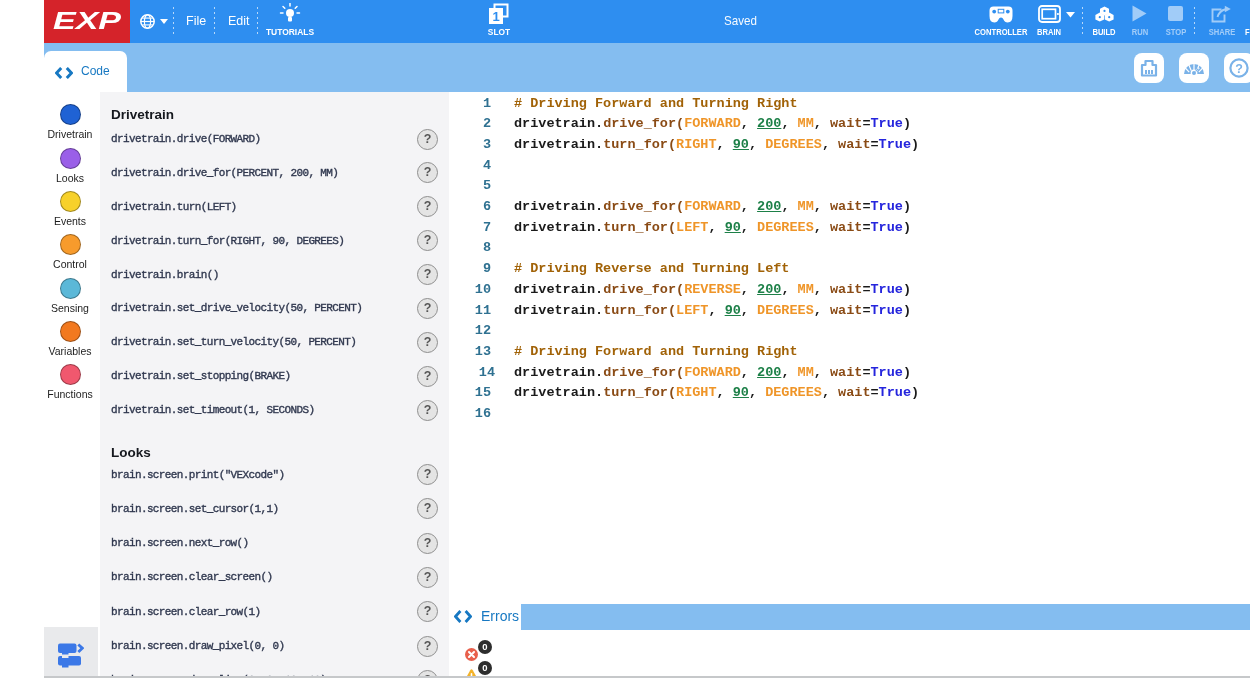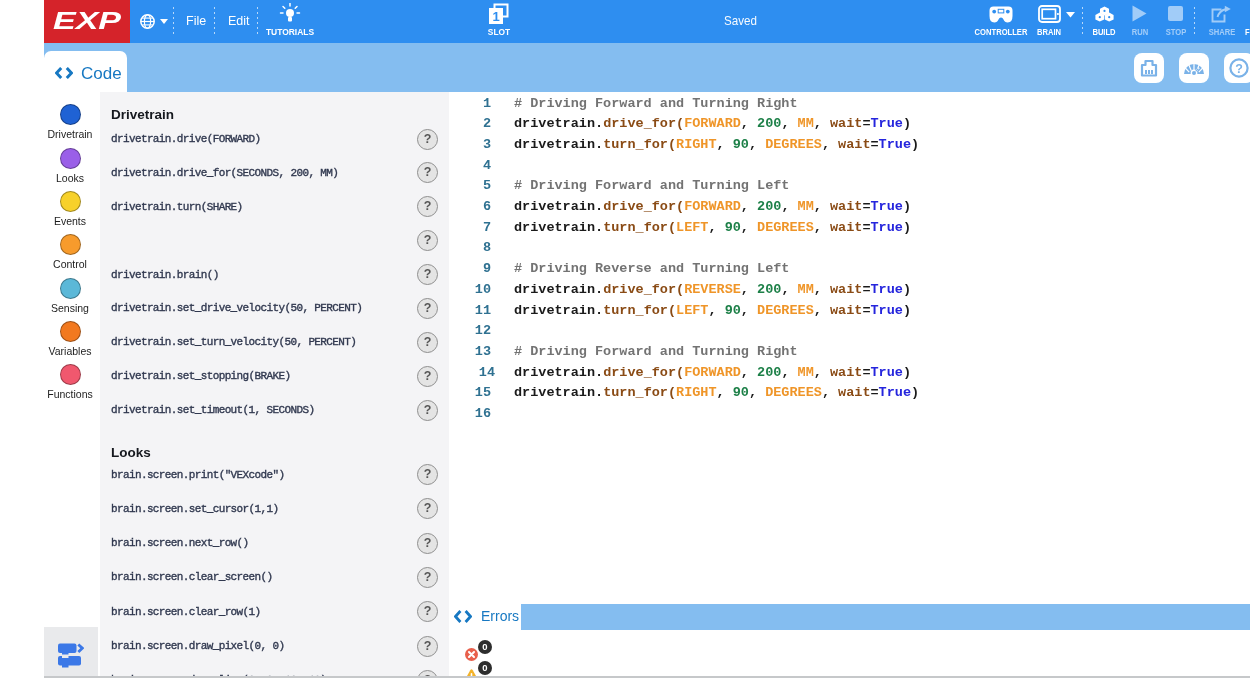--- a/index.html
+++ b/index.html
@@ -18,21 +18,21 @@
   .iconbtn { position:absolute; top:0; height:43px; color:#fff; text-align:center; }
   .iconbtn .lbl { position:absolute; left:50%; transform:translateX(-50%) scaleX(0.8); top:26px; font-size:9.5px; font-weight:bold; color:#fff; white-space:nowrap; }
   .dim { opacity:0.55; }
   #projbox { position:absolute; left:480px; top:5px; width:188px; height:31px; background:#2478d8; border-radius:7px; }
   #projname { position:absolute; left:46px; top:0; height:31px; line-height:31px; color:#fff; font-size:16px; font-weight:bold; transform:scaleX(0.81); transform-origin:left center; white-space:nowrap; }
   #saved { position:absolute; left:680px; top:0; height:43px; line-height:42px; color:rgba(255,255,255,0.96); font-size:13.5px; transform:scaleX(0.86); transform-origin:left center; }
 
   
   #subbar { position:absolute; left:0; top:43px; width:1250px; height:49px; background:#84bdf0; }
   #codetab { position:absolute; left:0; top:8px; width:83px; height:41px; background:#fff; border-radius:7px 7px 0 0; }
-  .tabtxt { color:#1778c2; font-size:17px; position:absolute; }
+  .tabtxt { color:#1778c2; font-size:12px; position:absolute; }
   .sqbtn { position:absolute; top:10px; width:30px; height:30px; background:#fff; border-radius:8px; }
 
   
   #sidebar { position:absolute; left:0; top:92px; width:56px; height:586px; background:#fff; }
   .cat { position:absolute; left:0; width:52px; text-align:center; }
   .catc { margin:0 auto; width:21px; height:21px; border-radius:50%; border:1.5px solid rgba(0,0,0,0.35); }
   .catl { font-size:10.5px; color:#1d1d1d; margin-top:3px; }
   #blocktoggle { position:absolute; left:0; top:535px; width:54px; height:49px; background:#e9eaec; }
 
   
@@ -40,24 +40,24 @@
   .phead { position:absolute; left:11px; font-size:13.5px; font-weight:bold; color:#15181e; }
   .prow { position:absolute; left:11px; font-family:"Liberation Mono", monospace; font-size:11px; letter-spacing:-0.62px; color:#30384f; -webkit-text-stroke:0.35px #30384f; white-space:pre; }
   .qbtn { position:absolute; left:317px; width:21px; height:21px; border-radius:50%; background:#e4e4e4; border:1.5px solid #8f8f8f;
           color:#555; font-size:12.5px; font-weight:bold; text-align:center; line-height:18px; }
 
   
   #editor { position:absolute; left:405px; top:92px; width:845px; height:512px; background:#fff; overflow:hidden;
             font-family:"Liberation Mono", monospace; font-size:13.5px; font-weight:bold; }
   .cl { position:absolute; height:20.7px; line-height:20.7px; white-space:pre; }
   .ln { position:absolute; width:42px; text-align:right; color:#2f7191; }
-  .cmt { color:#737373; }
+  .cmt { color:#a16207; }
   .fn { color:#8a4b15; }
   .cst { color:#ef9528; }
-  .num { color:#1d8048; }
+  .num { color:#1d8048;text-decoration:underline; }
   .tru { color:#2525dd; }
   .pln { color:#1a1a1a; }
   #vscroll { position:absolute; left:1239px; top:92px; width:1px; height:512px; background:#e2e2e2; }
   #vthumb { position:absolute; left:1240px; top:284px; width:10px; height:3px; background:#4a4a4a; }
 
   
   #errbar { position:absolute; left:405px; top:604px; width:844px; height:26px; background:#84bdf0; }
   #errtab { position:absolute; left:0; top:0; width:72px; height:26px; background:#fff; }
   #errcontent { position:absolute; left:405px; top:630px; width:845px; height:46px; background:#fff; }
   #bottomline { position:absolute; left:0; top:676px; width:1250px; height:2px; background:#c6c8ca; }
@@ -254,24 +254,25 @@
 <rect x="1" y="13" width="23" height="9.5" rx="2" fill="#3b78e7"></rect>
 <rect x="5" y="13" width="6.5" height="2" fill="#e9eaec"></rect>
 <rect x="5" y="22" width="6.5" height="2.5" fill="#3b78e7"></rect>
 </svg>
     </div>
 
   <div id="panel">
       <div class="phead" style="top:15px">Drivetrain</div>
 <div class="prow" style="top:41.0px">drivetrain.drive(FORWARD)</div>
 <div class="qbtn" style="top:36.5px">?</div>
-<div class="prow" style="top:74.9px">drivetrain.drive_for(SECONDS, 200, MM)</div>
+<div class="prow" style="top:74.9px">drivetrain.drive_for(PERCENT, 200, MM)</div>
 <div class="qbtn" style="top:70.4px">?</div>
-<div class="prow" style="top:108.8px">drivetrain.turn(SHARE)</div>
+<div class="prow" style="top:108.8px">drivetrain.turn(LEFT)</div>
 <div class="qbtn" style="top:104.2px">?</div>
+<div class="prow" style="top:142.6px">drivetrain.turn_for(RIGHT, 90, DEGREES)</div>
 <div class="qbtn" style="top:138.1px">?</div>
 <div class="prow" style="top:176.5px">drivetrain.brain()</div>
 <div class="qbtn" style="top:172.0px">?</div>
 <div class="prow" style="top:210.4px">drivetrain.set_drive_velocity(50, PERCENT)</div>
 <div class="qbtn" style="top:205.9px">?</div>
 <div class="prow" style="top:244.2px">drivetrain.set_turn_velocity(50, PERCENT)</div>
 <div class="qbtn" style="top:239.8px">?</div>
 <div class="prow" style="top:278.1px">drivetrain.set_stopping(BRAKE)</div>
 <div class="qbtn" style="top:273.6px">?</div>
 <div class="prow" style="top:312.0px">drivetrain.set_timeout(1, SECONDS)</div>
@@ -296,21 +297,20 @@
   <div id="editor">
       <div class="cl ln" style="top:1.5px;left:0">1</div>
 <div class="cl" style="top:1.5px;left:65px"><span class="cmt"># Driving Forward and Turning Right</span></div>
 <div class="cl ln" style="top:22.2px;left:0">2</div>
 <div class="cl" style="top:22.2px;left:65px"><span class="pln">drivetrain.</span><span class="fn">drive_for(</span><span class="cst">FORWARD</span><span class="pln">, </span><span class="num">200</span><span class="pln">, </span><span class="cst">MM</span><span class="pln">, </span><span class="fn">wait</span><span class="pln">=</span><span class="tru">True</span><span class="pln">)</span></div>
 <div class="cl ln" style="top:42.9px;left:0">3</div>
 <div class="cl" style="top:42.9px;left:65px"><span class="pln">drivetrain.</span><span class="fn">turn_for(</span><span class="cst">RIGHT</span><span class="pln">, </span><span class="num">90</span><span class="pln">, </span><span class="cst">DEGREES</span><span class="pln">, </span><span class="fn">wait</span><span class="pln">=</span><span class="tru">True</span><span class="pln">)</span></div>
 <div class="cl ln" style="top:63.6px;left:0">4</div>
 <div class="cl" style="top:63.6px;left:65px"></div>
 <div class="cl ln" style="top:84.3px;left:0">5</div>
-<div class="cl" style="top:84.3px;left:65px"><span class="cmt"># Driving Forward and Turning Left</span></div>
 <div class="cl ln" style="top:105.0px;left:0">6</div>
 <div class="cl" style="top:105.0px;left:65px"><span class="pln">drivetrain.</span><span class="fn">drive_for(</span><span class="cst">FORWARD</span><span class="pln">, </span><span class="num">200</span><span class="pln">, </span><span class="cst">MM</span><span class="pln">, </span><span class="fn">wait</span><span class="pln">=</span><span class="tru">True</span><span class="pln">)</span></div>
 <div class="cl ln" style="top:125.7px;left:0">7</div>
 <div class="cl" style="top:125.7px;left:65px"><span class="pln">drivetrain.</span><span class="fn">turn_for(</span><span class="cst">LEFT</span><span class="pln">, </span><span class="num">90</span><span class="pln">, </span><span class="cst">DEGREES</span><span class="pln">, </span><span class="fn">wait</span><span class="pln">=</span><span class="tru">True</span><span class="pln">)</span></div>
 <div class="cl ln" style="top:146.4px;left:0">8</div>
 <div class="cl" style="top:146.4px;left:65px"></div>
 <div class="cl ln" style="top:167.1px;left:0">9</div>
 <div class="cl" style="top:167.1px;left:65px"><span class="cmt"># Driving Reverse and Turning Left</span></div>
 <div class="cl ln" style="top:187.8px;left:0">10</div>
 <div class="cl" style="top:187.8px;left:65px"><span class="pln">drivetrain.</span><span class="fn">drive_for(</span><span class="cst">REVERSE</span><span class="pln">, </span><span class="num">200</span><span class="pln">, </span><span class="cst">MM</span><span class="pln">, </span><span class="fn">wait</span><span class="pln">=</span><span class="tru">True</span><span class="pln">)</span></div>

